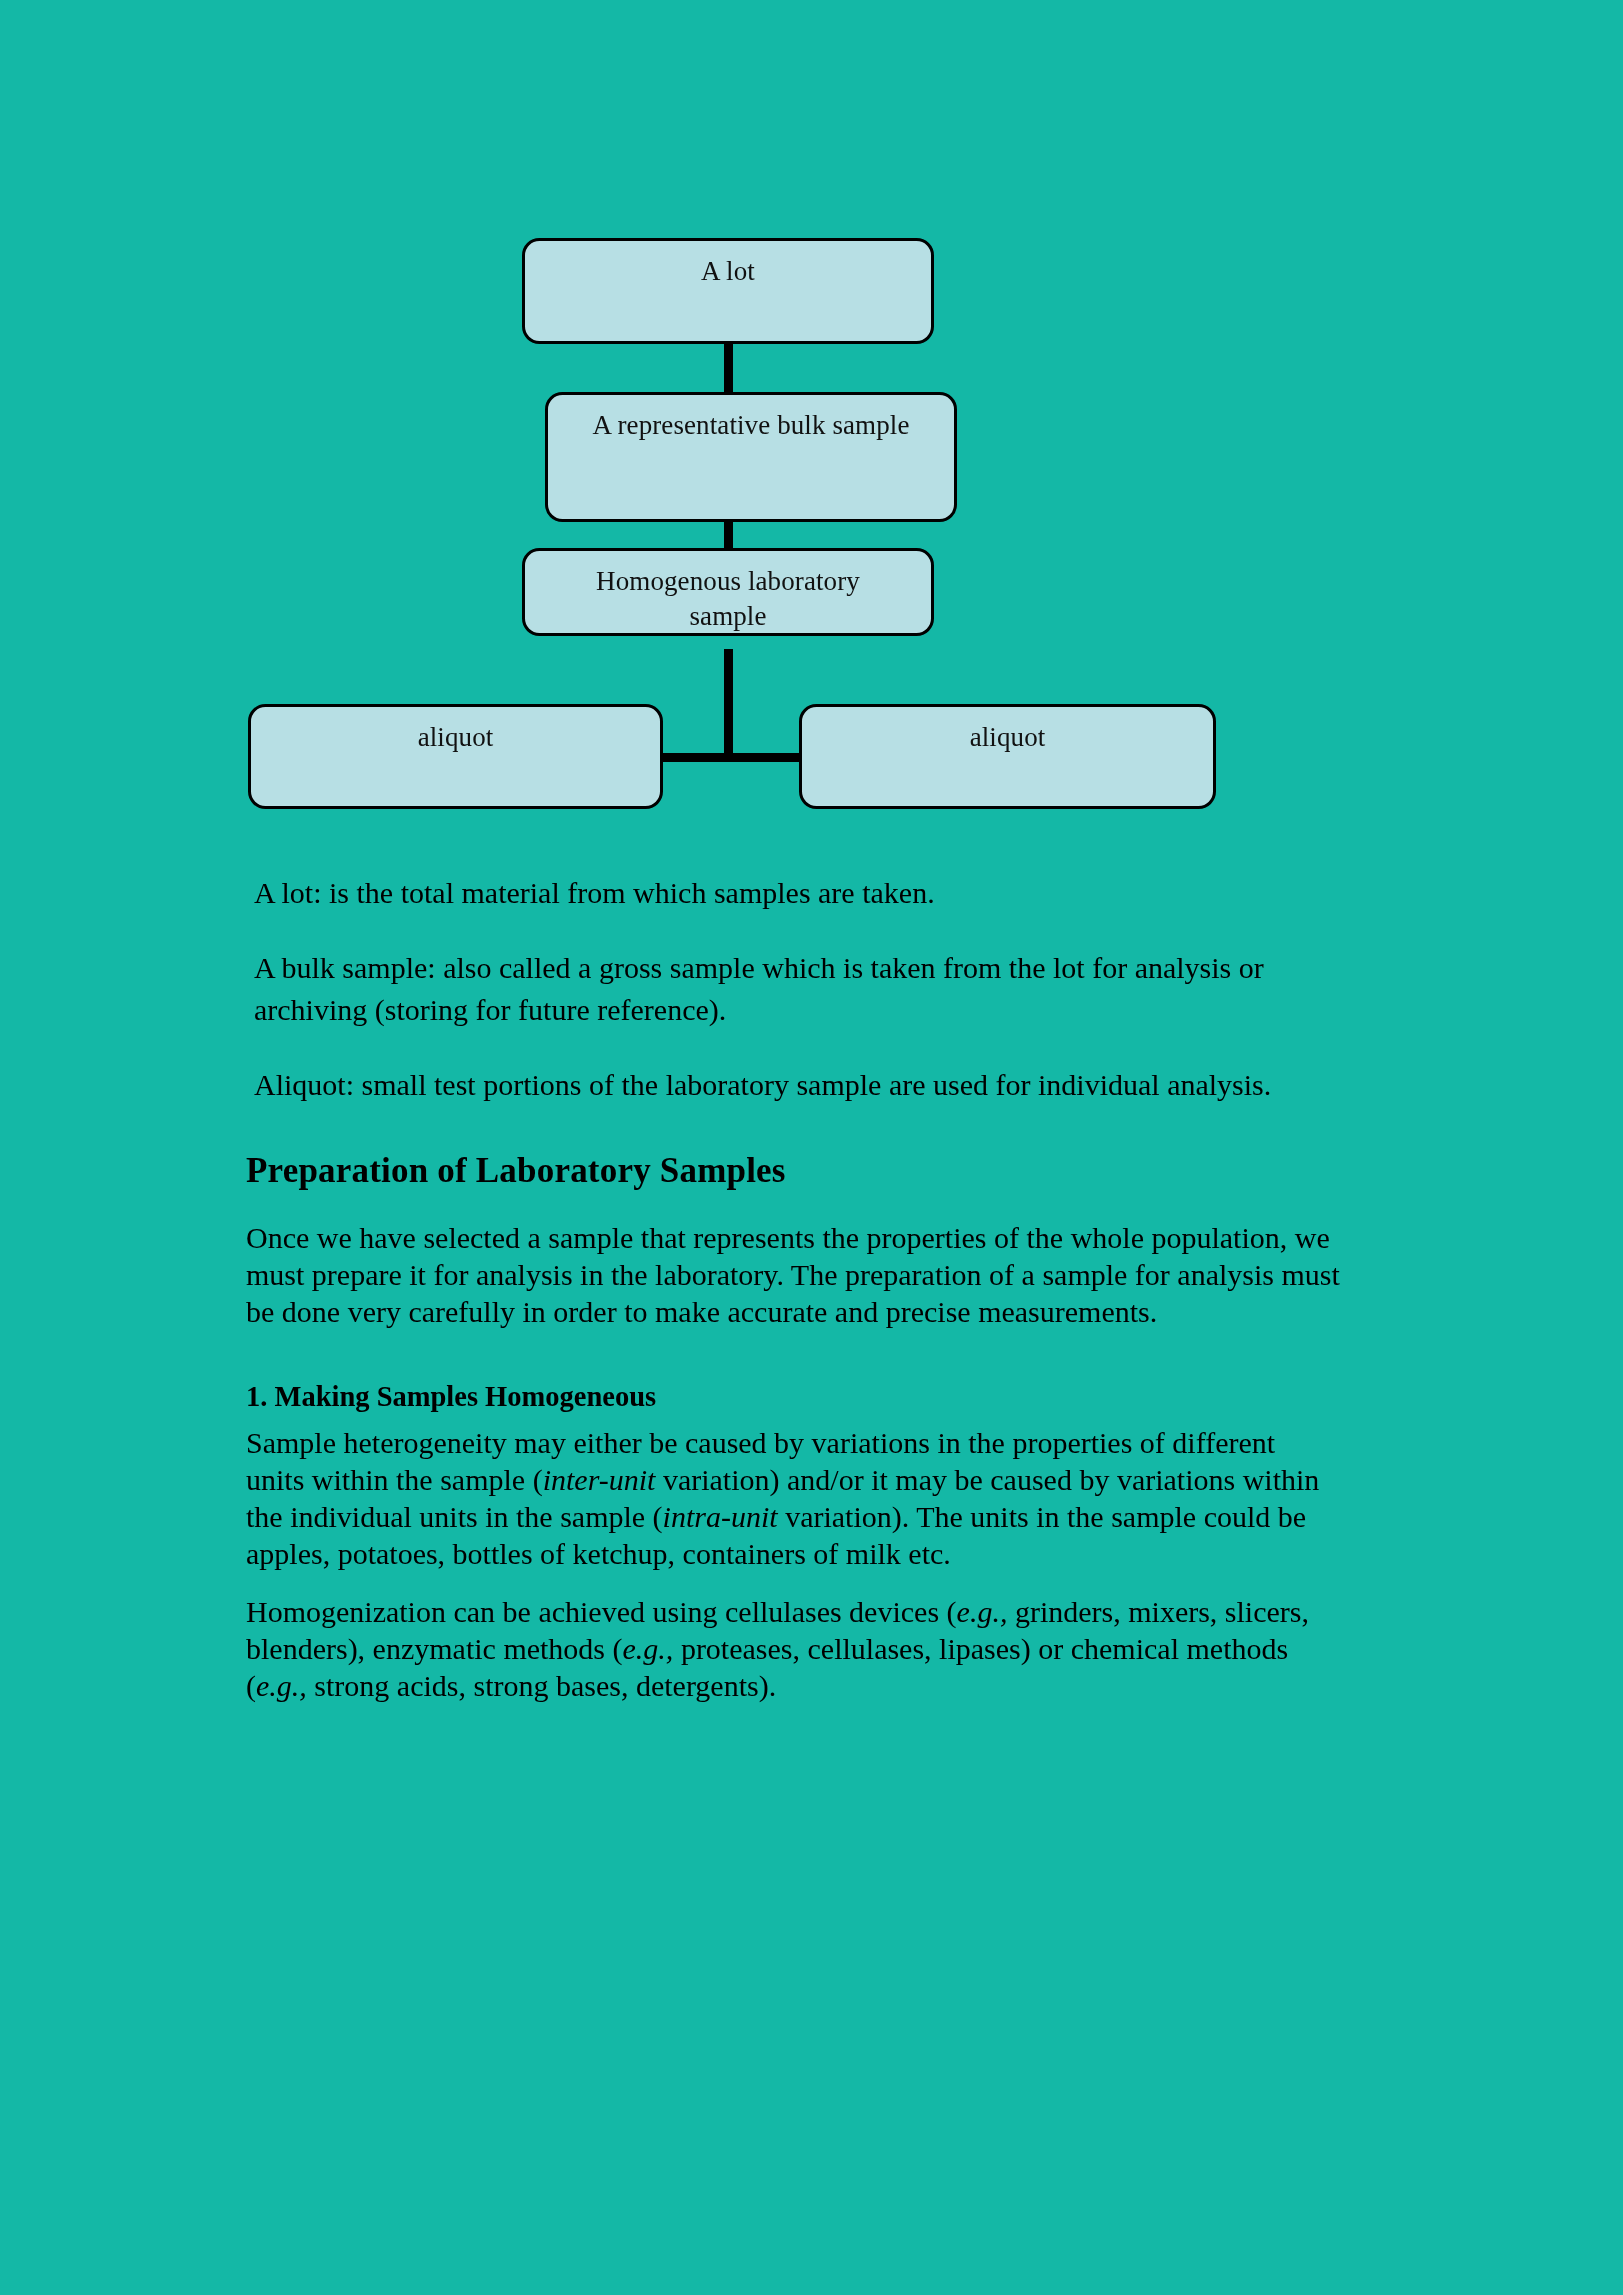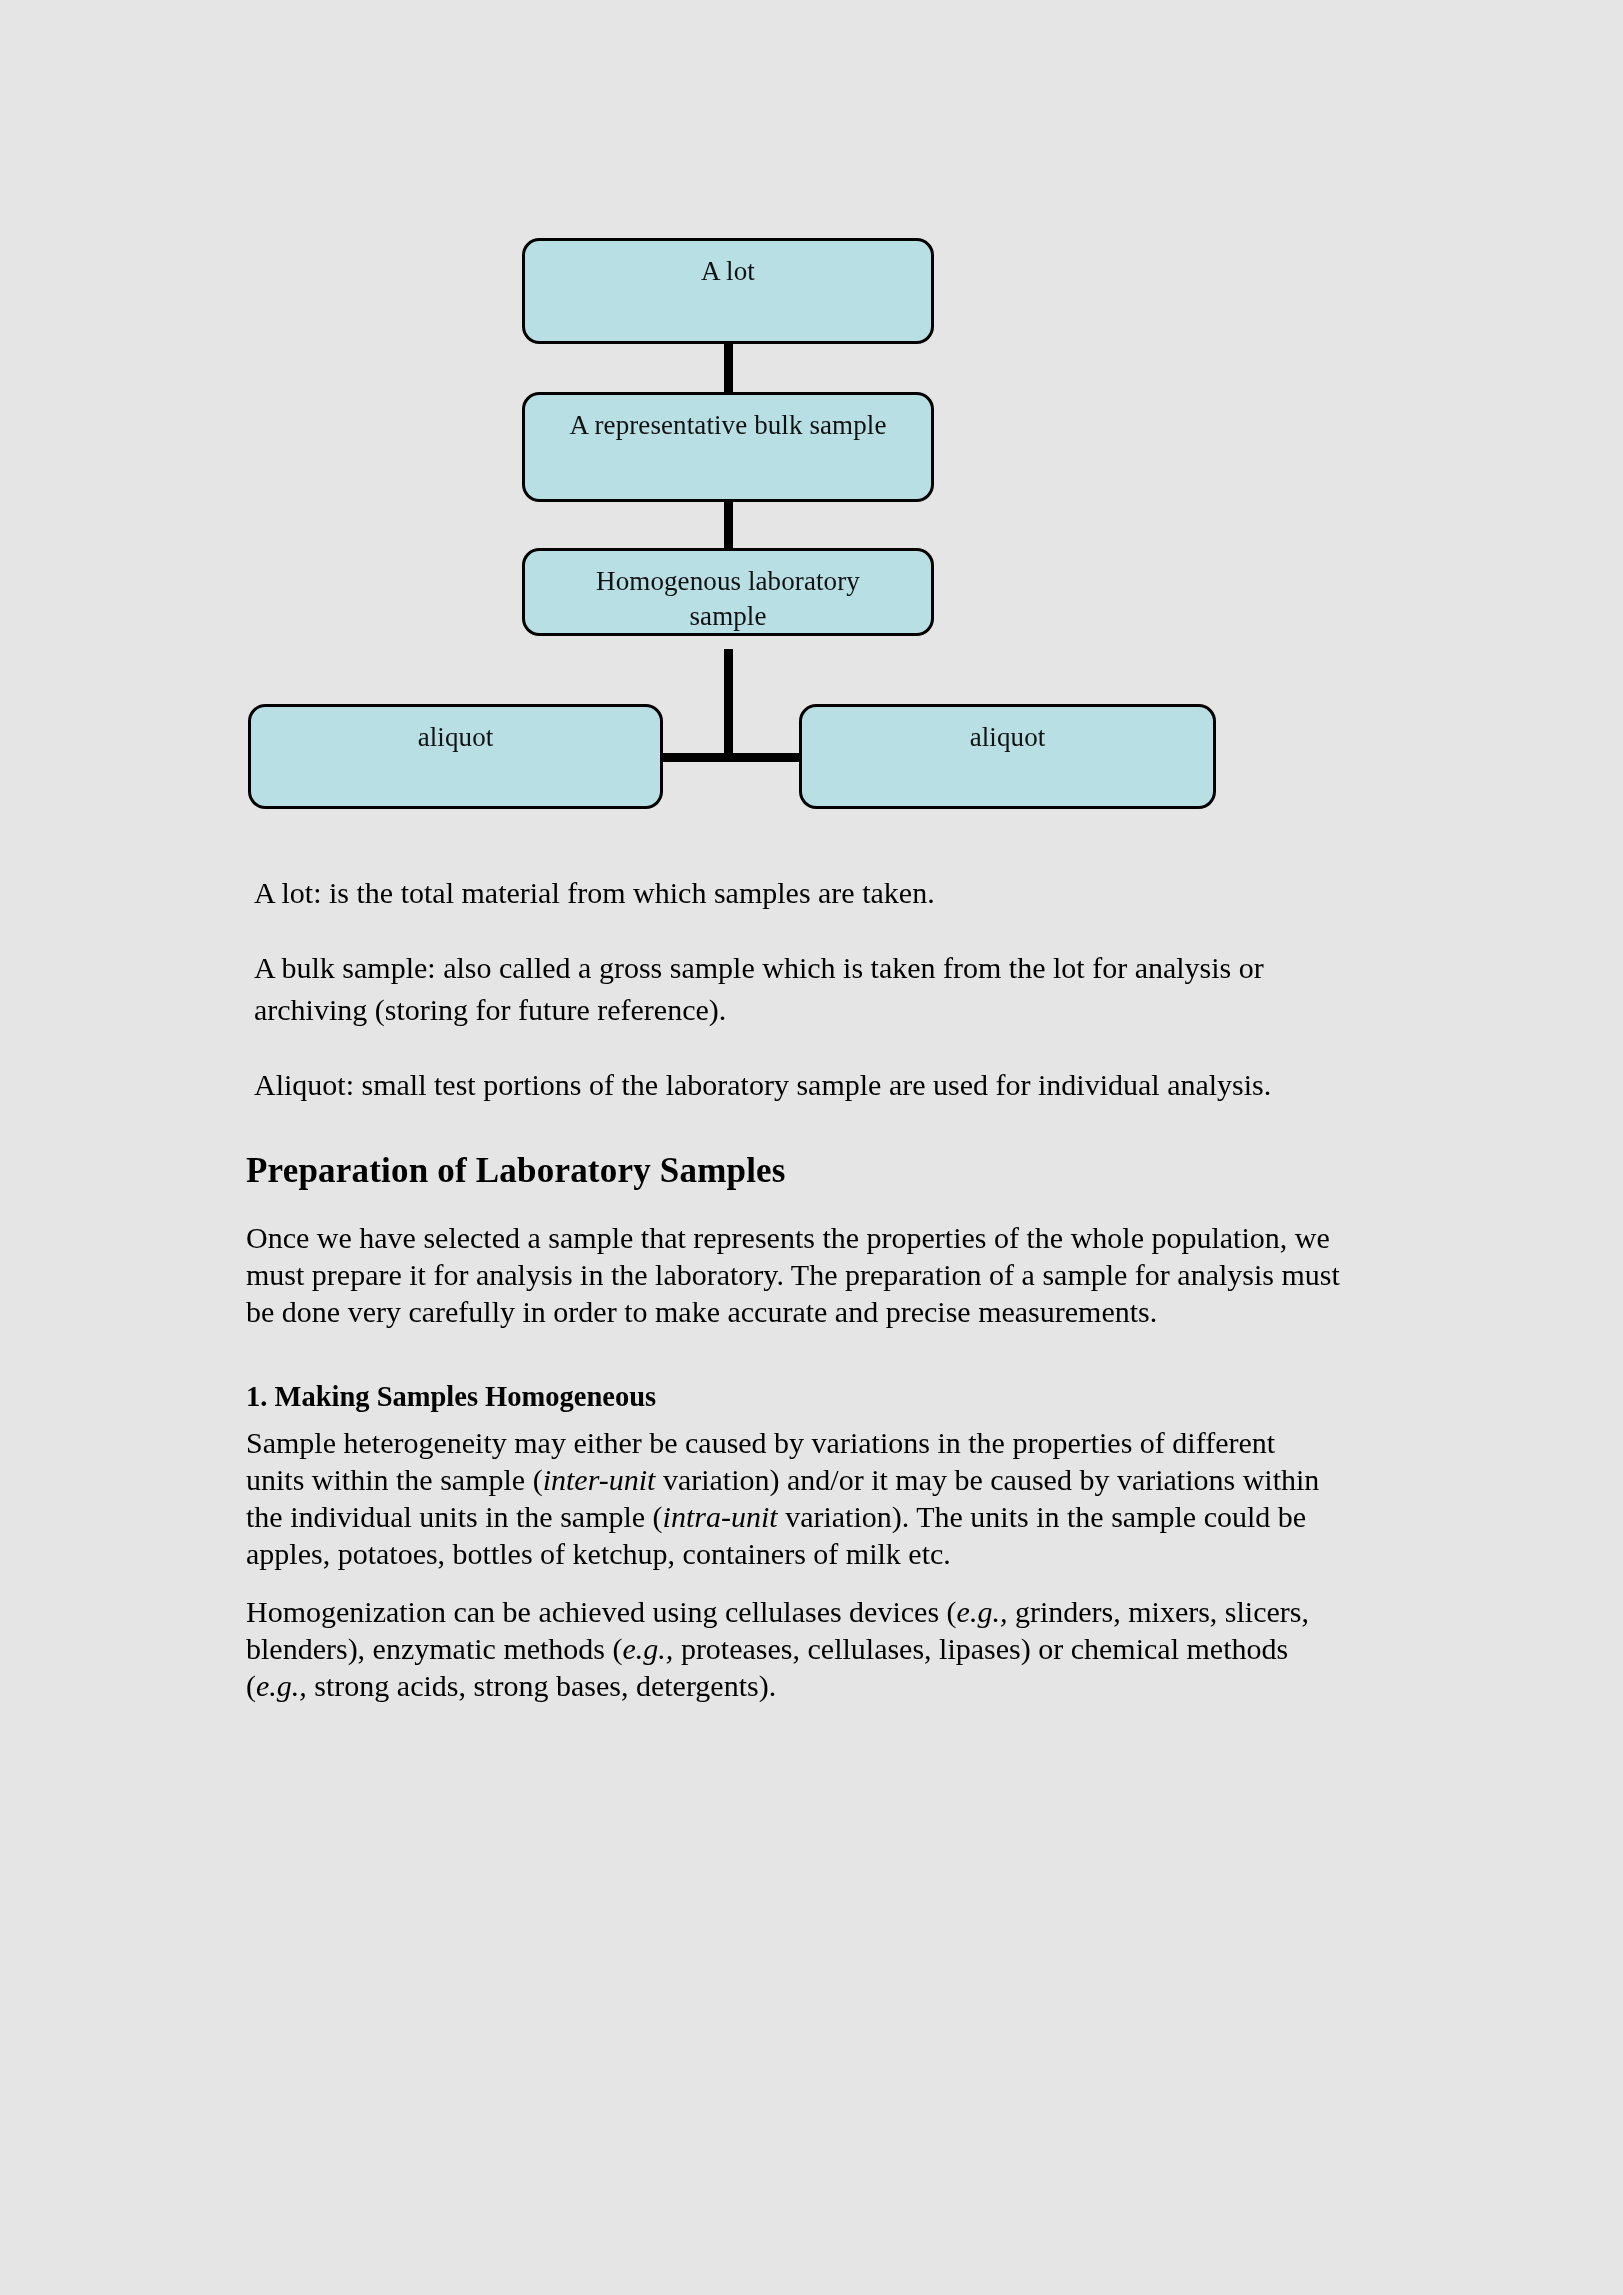--- a/index.html
+++ b/index.html
@@ -15,21 +15,21 @@
     color: #000000;
     overflow: hidden;
   }
 
   
   .page {
     position: absolute;
     left: 0; top: 0;
     width: 1623px;
     height: 2295px;
-    background: #e5e5e5;
+    background: #14b8a6;
   }
 
   
   .diagram {
     position: absolute;
     left: 0px;
     top: 0px;
     width: 1623px;
     height: 824px;
   }
@@ -45,21 +45,21 @@
   }
   .node .node-label {
     display: block;
     width: 100%;
     padding-top: 12.7px;
     font-size: 27px;
     line-height: 35px;
     letter-spacing: 0.1px;
   }
   .node-lot      { left: 522px;  top: 238px; width: 412px; height: 106px; }
-  .node-bulk     { left: 522px;  top: 392px; width: 412px; height: 110px; }
+  .node-bulk     { left: 545px;  top: 392px; width: 412px; height: 130px; }
   .node-homog    { left: 522px;  top: 548px; width: 412px; height: 88px; }
   .node-aliquot-left  { left: 248px;  top: 704px; width: 415px; height: 105px; }
   .node-aliquot-right { left: 799px; top: 704px; width: 417px; height: 105px; }
 
   .connector {
     position: absolute;
     background: #000000;
   }
   
   .conn-v1 { left: 724px; top: 341px;  width: 8.7px; height: 54px; }

